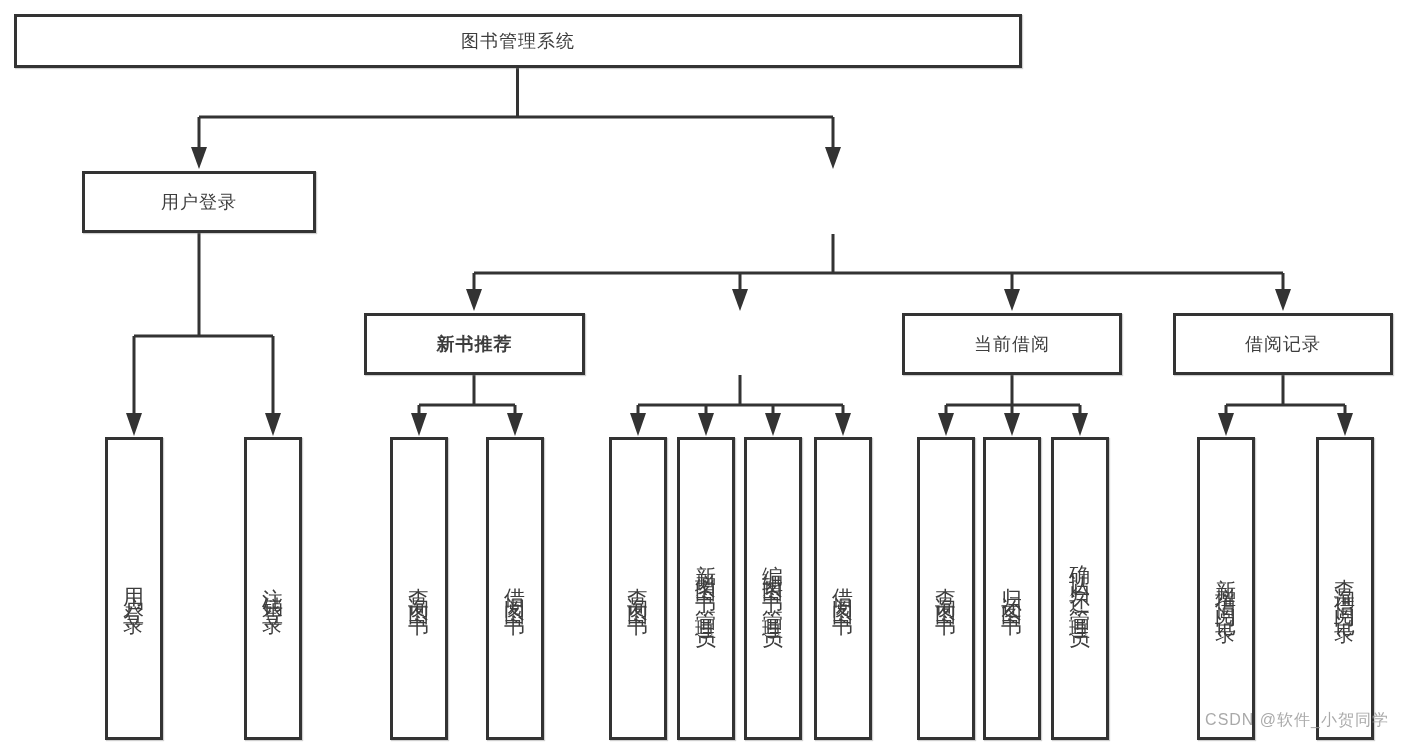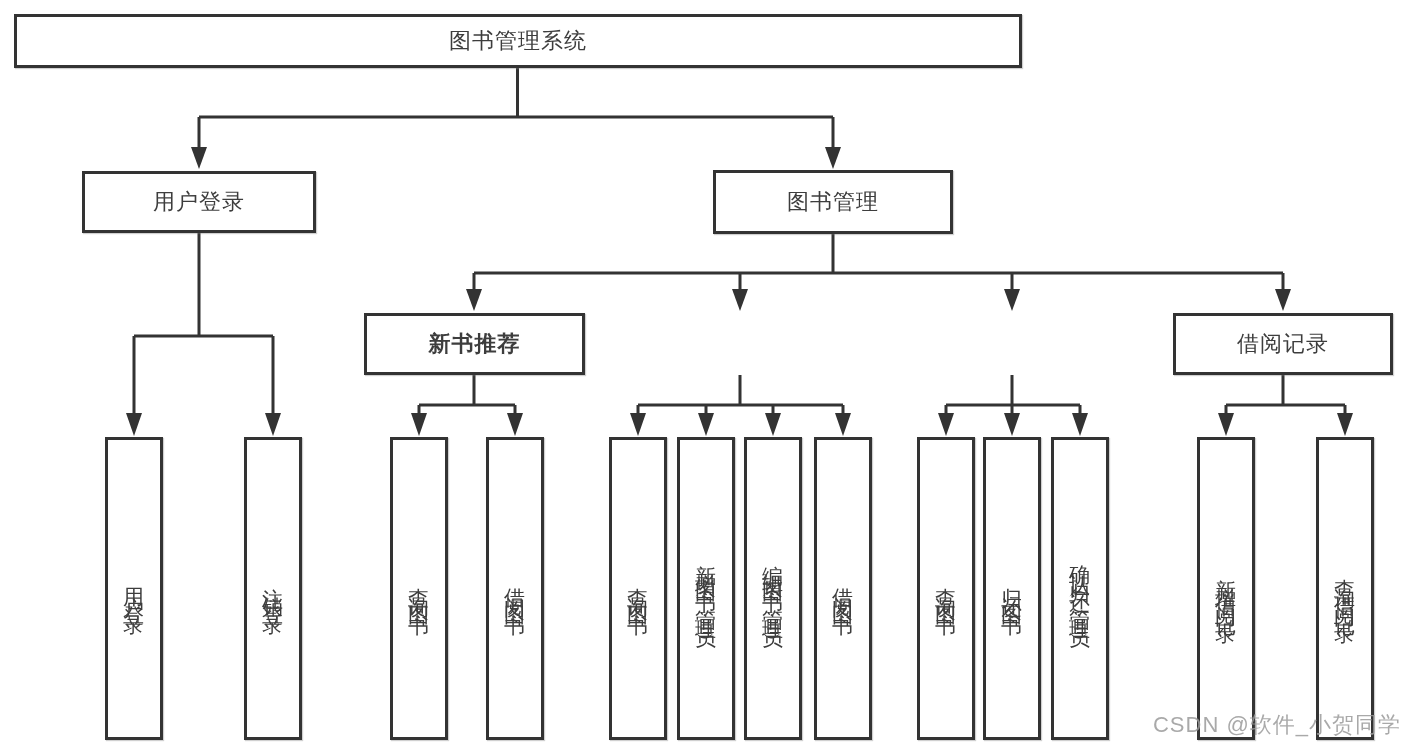--- a/index.html
+++ b/index.html
@@ -25,37 +25,37 @@
     position:absolute;
     box-sizing:border-box;
     background:#ffffff;
     border:3px solid var(--line);
     display:flex;align-items:center;justify-content:center;
     color:var(--text);
     z-index:2;
     box-shadow:1px 1px 1px rgba(120,120,120,0.35);
   }
   .node .lbl{
-    font-size:22px;
+    font-size:18px;
     letter-spacing:1px;
     white-space:nowrap;
     color:var(--text);
   }
   .node.v .lbl{
     writing-mode:vertical-rl;
     text-orientation:mixed;
     font-size:21px;
     letter-spacing:9px;
     line-height:1;
   }
   .watermark{
     position:absolute;
-    right:4px;top:710px;
+    right:16px;top:710px;
     z-index:5;
-    font-size:22px;
+    font-size:16px;
     letter-spacing:1px;
     color:var(--watermark);
     opacity:.85;
     white-space:nowrap;
   }
 </style>
 </head>
 <body>
 
 <div class="stage">
@@ -110,26 +110,26 @@
     </g>
   </svg>
 
   <div class="node" style="left:14px;top:14px;width:1008px;height:54px;">
     <span class="lbl">图书管理系统</span>
   </div>
 
   <div class="node" style="left:82px;top:171px;width:234px;height:62px;">
     <span class="lbl">用户登录</span>
   </div>
-  <div class="node" style="left:713px;top:170px;width:240px;height:64px;">
-    <span class="lbl">图书管理</span>
-  </div>
 
   <div class="node" style="left:364px;top:313px;width:221px;height:62px;font-weight:bold;">
     <span class="lbl">新书推荐</span>
+  </div>
+  <div class="node" style="left:902px;top:313px;width:220px;height:62px;">
+    <span class="lbl">当前借阅</span>
   </div>
   <div class="node" style="left:1173px;top:313px;width:220px;height:62px;">
     <span class="lbl">借阅记录</span>
   </div>
 
   <div class="node v" style="left:105px;top:437px;width:58px;height:303px;">
     <span class="lbl">用户登录</span>
   </div>
   <div class="node v" style="left:244px;top:437px;width:58px;height:303px;">
     <span class="lbl">注销登录</span>

